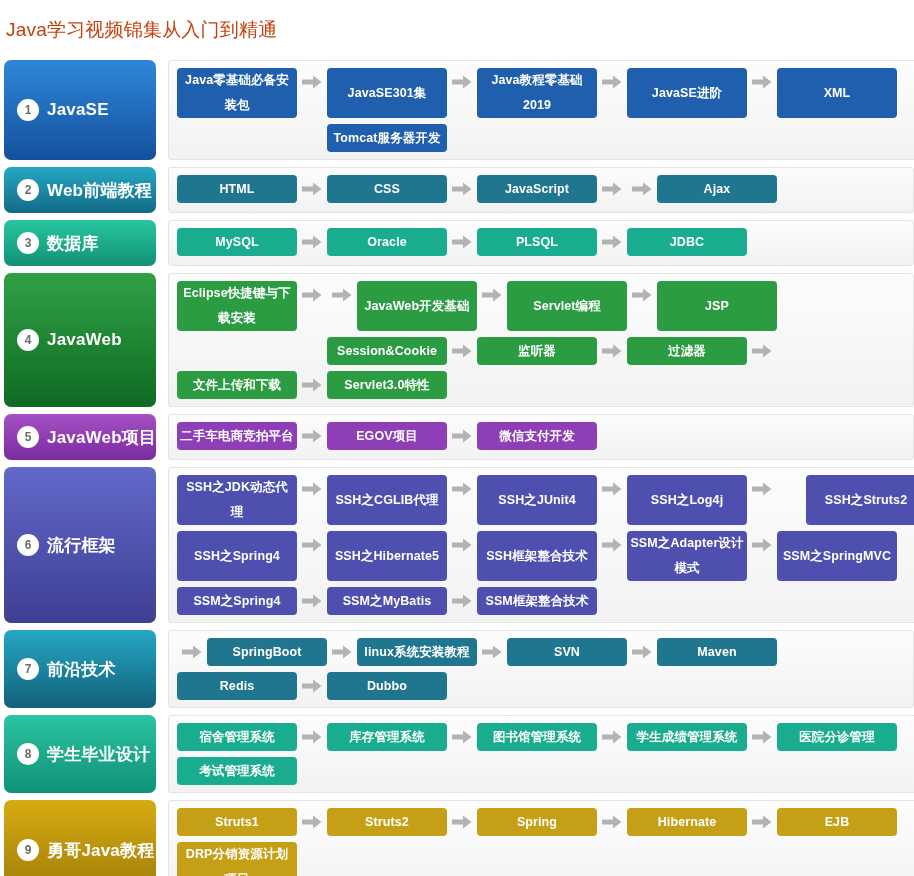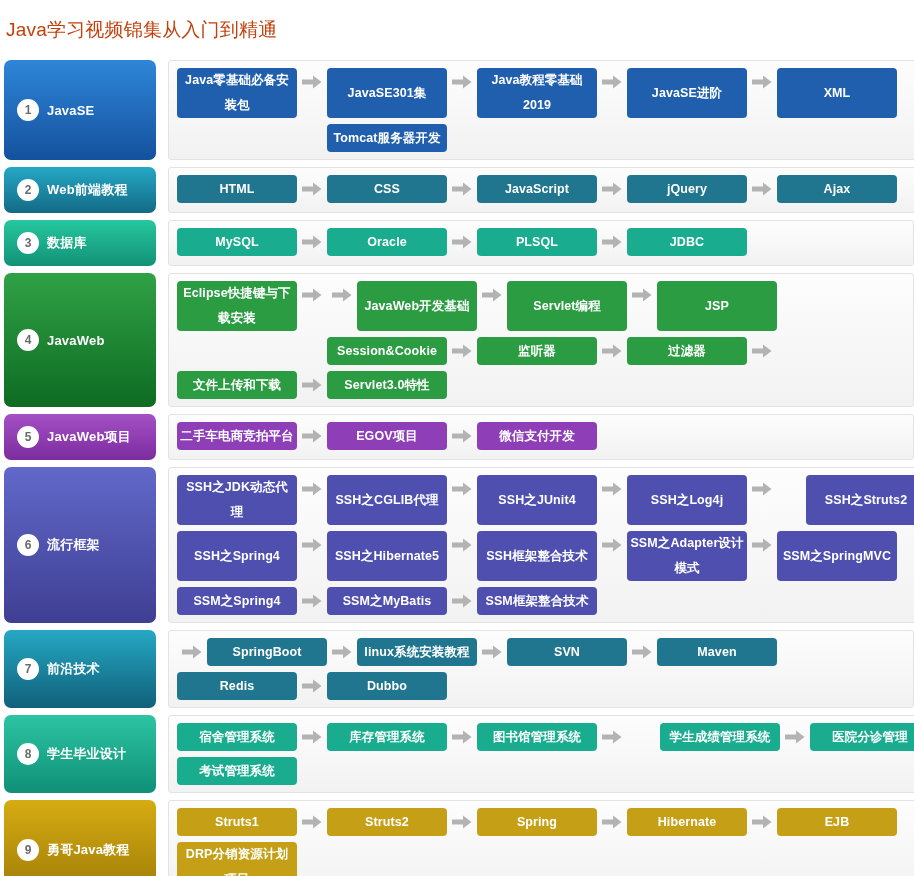--- a/index.html
+++ b/index.html
@@ -56,21 +56,21 @@
     color: #6a6a6a;
     font-size: 12px;
     font-weight: bold;
     display: flex;
     align-items: center;
     justify-content: center;
     line-height: 1;
   }
   .cat-label {
     color: #ffffff;
-    font-size: 13px;
+    font-size: 17px;
     font-weight: bold;
     white-space: nowrap;
     letter-spacing: 0.2px;
   }
   .panel {
     flex: 1 1 auto;
     background: linear-gradient(#fdfdfd, #f2f2f2);
     border: 1px solid #e3e3e3;
     border-radius: 3px;
     padding: 7px 6px 7px 8px;
@@ -198,21 +198,20 @@
             <svg width="20" height="14" viewBox="0 0 20 14" aria-hidden="true">
               <path d="M0 4.5 H11 V0.5 L19.5 7 L11 13.5 V9.5 H0 Z" fill="#b3b3b3"></path>
             </svg>
           </div>
           <div class="node" style="background: rgb(33, 118, 143);">JavaScript</div>
           <div class="arrow">
             <svg width="20" height="14" viewBox="0 0 20 14" aria-hidden="true">
               <path d="M0 4.5 H11 V0.5 L19.5 7 L11 13.5 V9.5 H0 Z" fill="#b3b3b3"></path>
             </svg>
           </div>
-          <div class="node" style="background: rgb(33, 118, 143);">jQuery</div>
           <div class="arrow">
             <svg width="20" height="14" viewBox="0 0 20 14" aria-hidden="true">
               <path d="M0 4.5 H11 V0.5 L19.5 7 L11 13.5 V9.5 H0 Z" fill="#b3b3b3"></path>
             </svg>
           </div>
           <div class="node" style="background: rgb(33, 118, 143);">Ajax</div>
           <div class="arrow blank">
             <svg width="20" height="14" viewBox="0 0 20 14" aria-hidden="true">
               <path d="M0 4.5 H11 V0.5 L19.5 7 L11 13.5 V9.5 H0 Z" fill="#b3b3b3"></path>
             </svg>
@@ -531,21 +530,21 @@
             <svg width="20" height="14" viewBox="0 0 20 14" aria-hidden="true">
               <path d="M0 4.5 H11 V0.5 L19.5 7 L11 13.5 V9.5 H0 Z" fill="#b3b3b3"></path>
             </svg>
           </div>
           <div class="node" style="background: rgb(25, 172, 142);">图书馆管理系统</div>
           <div class="arrow">
             <svg width="20" height="14" viewBox="0 0 20 14" aria-hidden="true">
               <path d="M0 4.5 H11 V0.5 L19.5 7 L11 13.5 V9.5 H0 Z" fill="#b3b3b3"></path>
             </svg>
           </div>
-          <div class="node" style="background: rgb(25, 172, 142); margin-left: 33px;">学生成绩管理系统</div>
+          <div class="node" style="background: rgb(25, 172, 142);">学生成绩管理系统</div>
           <div class="arrow">
             <svg width="20" height="14" viewBox="0 0 20 14" aria-hidden="true">
               <path d="M0 4.5 H11 V0.5 L19.5 7 L11 13.5 V9.5 H0 Z" fill="#b3b3b3"></path>
             </svg>
           </div>
           <div class="node" style="background: rgb(25, 172, 142);">医院分诊管理</div>
           <div class="arrow blank">
             <svg width="20" height="14" viewBox="0 0 20 14" aria-hidden="true">
               <path d="M0 4.5 H11 V0.5 L19.5 7 L11 13.5 V9.5 H0 Z" fill="#b3b3b3"></path>
             </svg>

